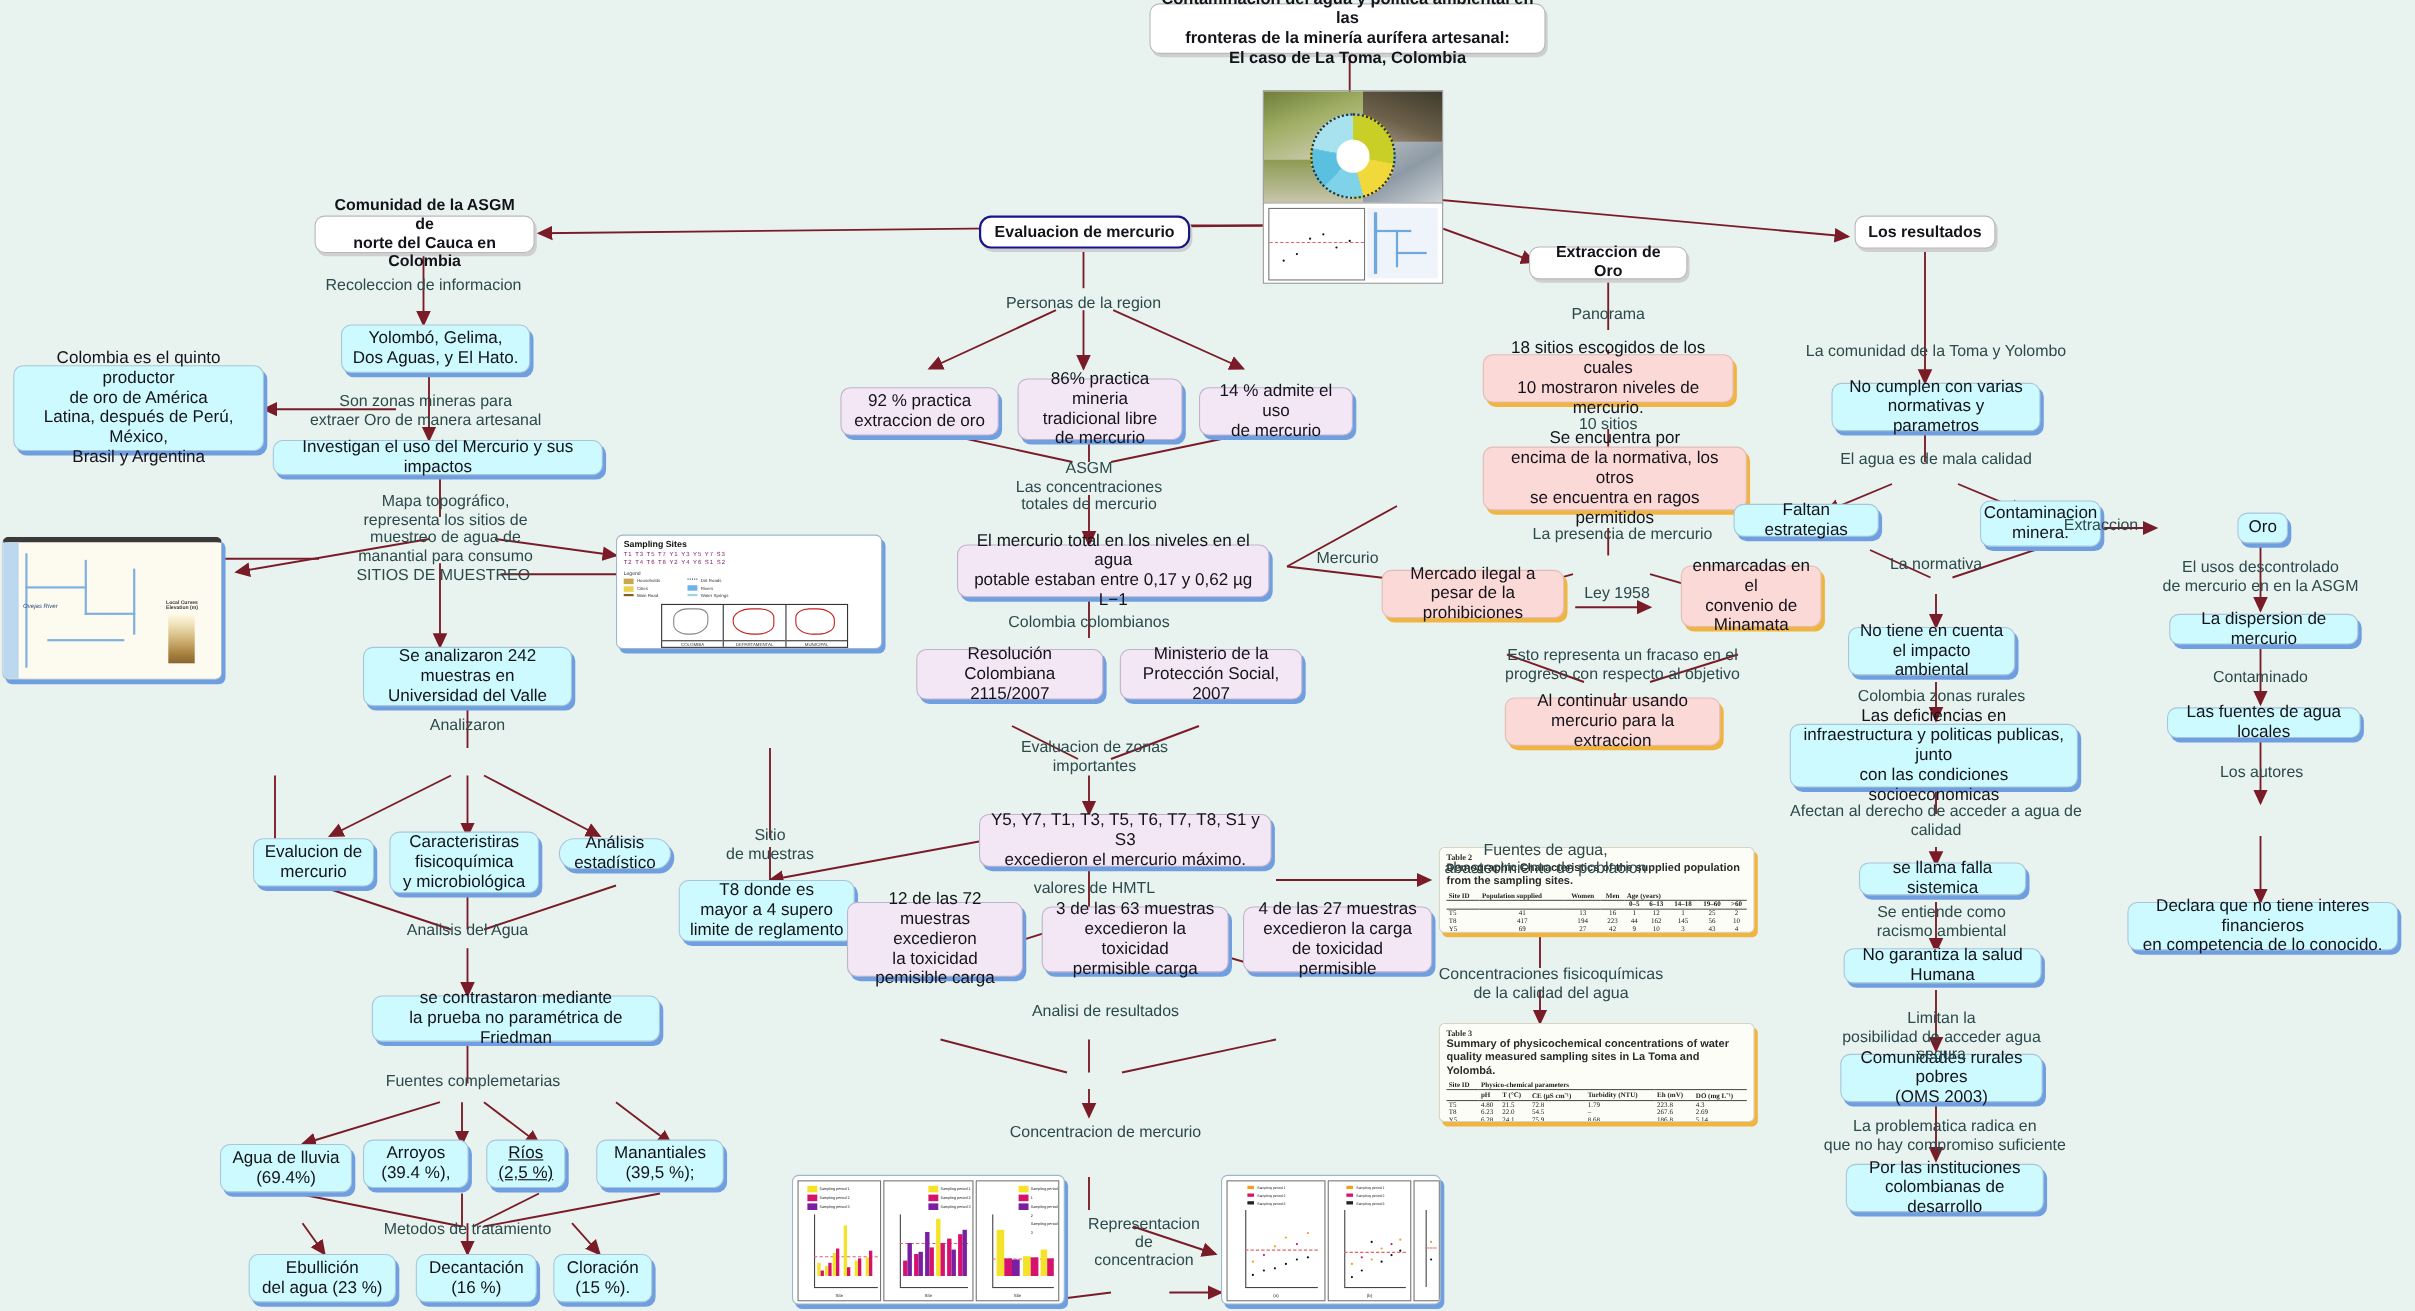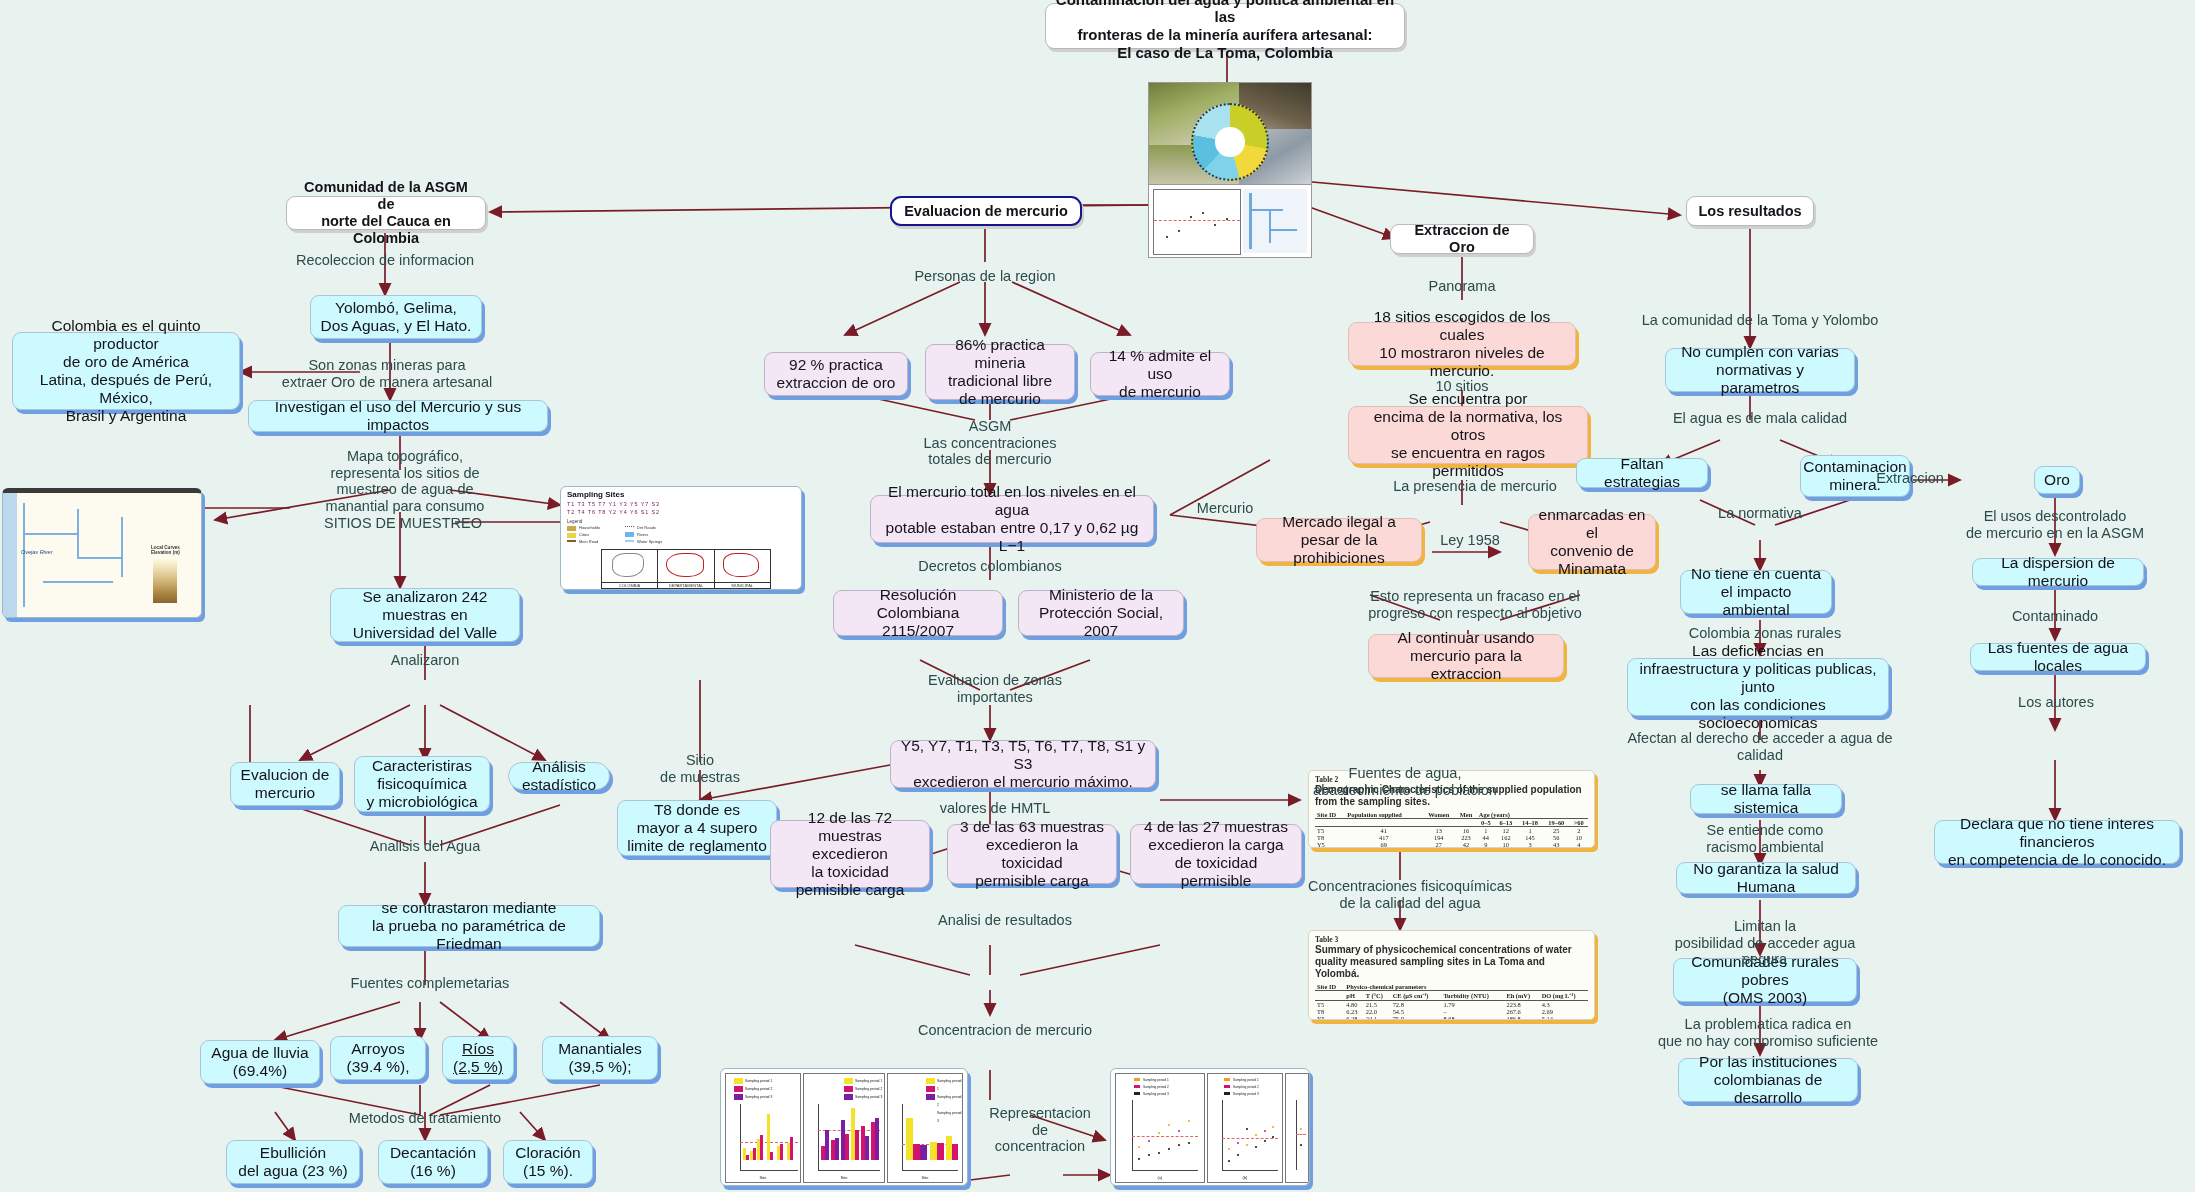--- a/index.html
+++ b/index.html
@@ -400,21 +400,21 @@
 <div class="node lav" style="left:1090px;top:352px;width:140px;height:44px;">14 % admite el uso
 de mercurio</div>
 
 <div class="lbl" style="left:900px;top:418px;width:180px;">ASGM
 Las concentraciones
 totales de mercurio</div>
 
 <div class="node lav" style="left:870px;top:495px;width:284px;height:48px;">El mercurio total en los niveles en el agua
 potable estaban entre 0,17 y 0,62 µg L−1</div>
 
-<div class="lbl" style="left:910px;top:558px;width:160px;">Decretos colombianos</div>
+<div class="lbl" style="left:910px;top:558px;width:160px;">Colombia colombianos</div>
 
 <div class="node lav" style="left:833px;top:590px;width:170px;height:46px;">Resolución Colombiana
 2115/2007</div>
 <div class="node lav" style="left:1018px;top:590px;width:166px;height:46px;">Ministerio de la
 Protección Social, 2007</div>
 
 <div class="lbl" style="left:890px;top:672px;width:210px;">Evaluacion de zonas importantes</div>
 
 <div class="node lav" style="left:890px;top:740px;width:266px;height:48px;">Y5, Y7, T1, T3, T5, T6, T7, T8, S1 y S3
 excedieron el mercurio máximo.</div>

